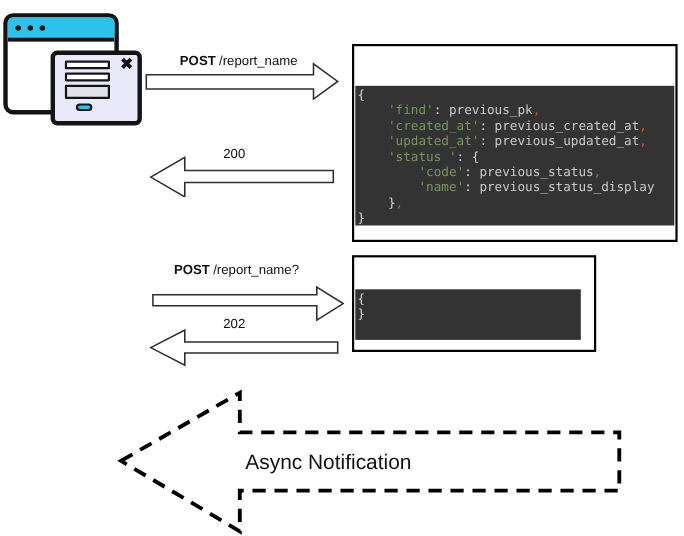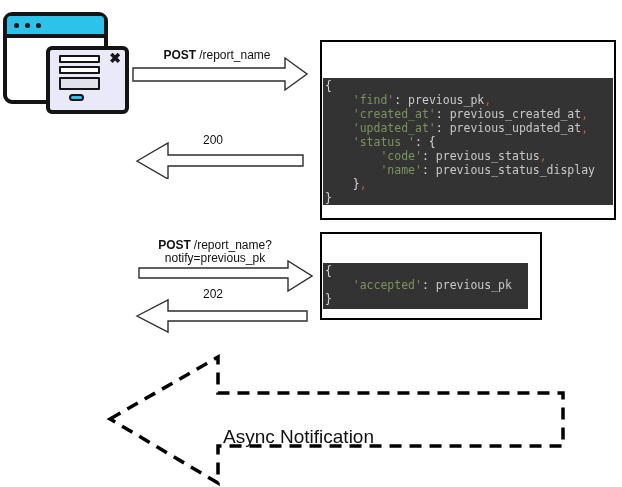--- a/index.html
+++ b/index.html
@@ -105,30 +105,30 @@
 
 <div class="arrow-label" style="left:133px; top:134px; width:160px;text-align:center;"><span>200</span></div>
 <svg class="abs arrow" style="left:135px; top:141px;" width="170" height="38" viewBox="0 0 170 38">
   <polygon points="2,20 33,2 33,14 168,14 168,25 33,25 33,38"></polygon>
 </svg>
 
 <div class="code-container cc1">
   <div class="code-dark cd1"><div><span>{</span></div><div><span>    </span><span class="tok-key">'find'</span><span>: </span><span class="tok-val">previous_pk</span><span class="tok-comma">,</span></div><div><span>    </span><span class="tok-key">'created_at'</span><span>: </span><span class="tok-val">previous_created_at</span><span class="tok-comma">,</span></div><div><span>    </span><span class="tok-key">'updated_at'</span><span>: </span><span class="tok-val">previous_updated_at</span><span class="tok-comma">,</span></div><div><span>    </span><span class="tok-key">'status '</span><span>: {</span></div><div><span>        </span><span class="tok-key">'code'</span><span>: </span><span class="tok-val">previous_status</span><span class="tok-comma">,</span></div><div><span>        </span><span class="tok-key">'name'</span><span>: </span><span class="tok-val">previous_status_display</span></div><div><span>    }</span><span class="tok-comma">,</span></div><div><span>}</span></div></div>
 </div>
 
-<div class="arrow-label" style="left:133px; top:239px; width:164px;"><b>POST</b><span>/report_name?</span><br><span>notify=previous_pk</span></div>
+<div class="arrow-label" style="left:133px; top:239px; width:164px;"><b>POST</b><span>/report_name?</span><br></div>
 <svg class="abs arrow" style="left:137px; top:257px;" width="176" height="36" viewBox="0 0 176 36">
   <polygon points="2,11 151,11 151,4 175,19 151,34 151,21 2,21"></polygon>
 </svg>
 
 <div class="code-container cc2">
-  <div class="code-dark cd2"><div><span>{</span></div><div><span>    </span><span class="tok-key">'accepted'</span><span>: </span><span class="tok-val">previous_pk</span></div><div><span>}</span></div></div>
+  <div class="code-dark cd2"><div><span>{</span></div><div><span>}</span></div></div>
 </div>
 
 <div class="arrow-label" style="left:133px; top:288px; width:160px;"><span>202</span></div>
 <svg class="abs arrow" style="left:135px; top:296px;" width="174" height="38" viewBox="0 0 174 38">
   <polygon points="2,20 33,4 33,15 172,15 172,25 33,25 33,36"></polygon>
 </svg>
 
 <svg class="abs dashed-arrow" style="left:105px; top:352px;" width="462" height="136" viewBox="0 0 462 136">
   <polygon points="5,67 113,5 113,41 458,41 458,94 113,94 113,131"></polygon>
 </svg>
-<div class="async-label" style="left:223px; top:426px;">Async Notification</div>
+<div class="async-label" style="left:223px; top:410px;">Async Notification</div>
 
 </body></html>

